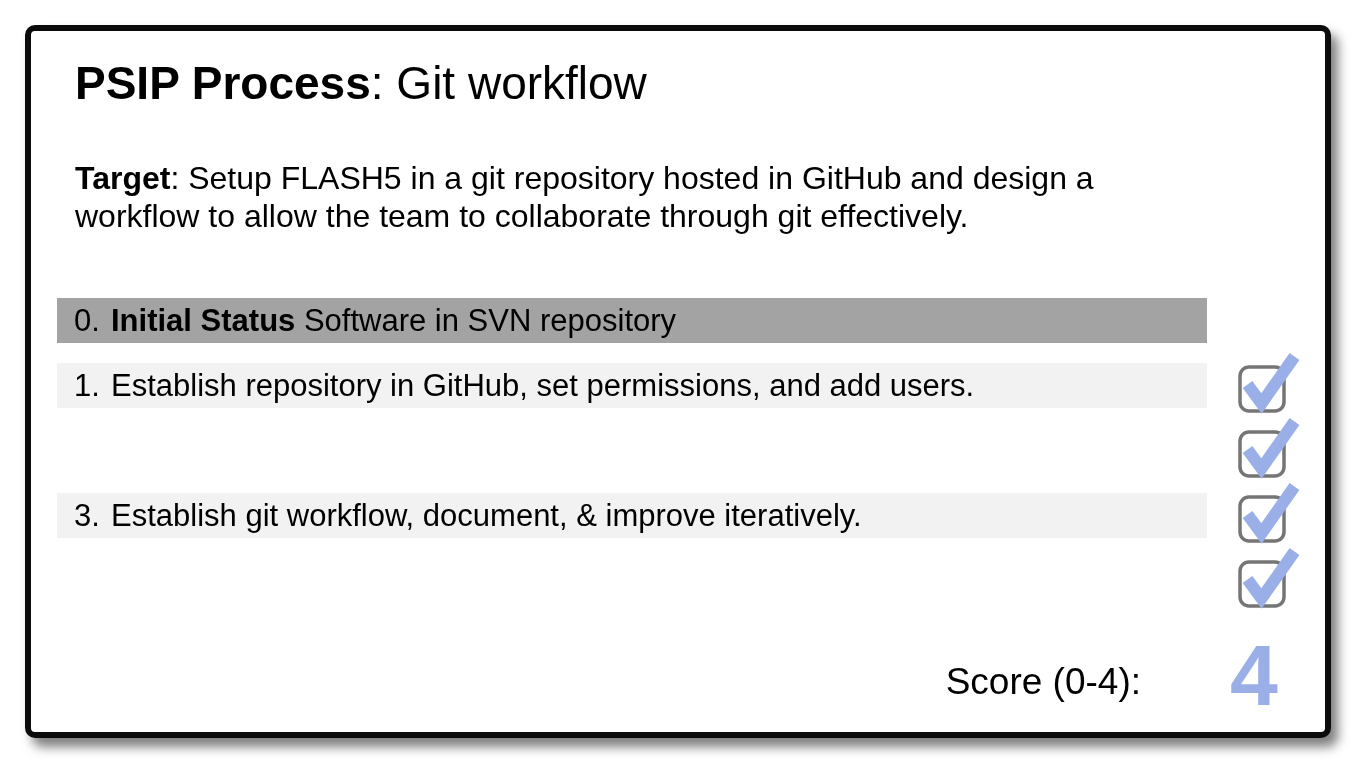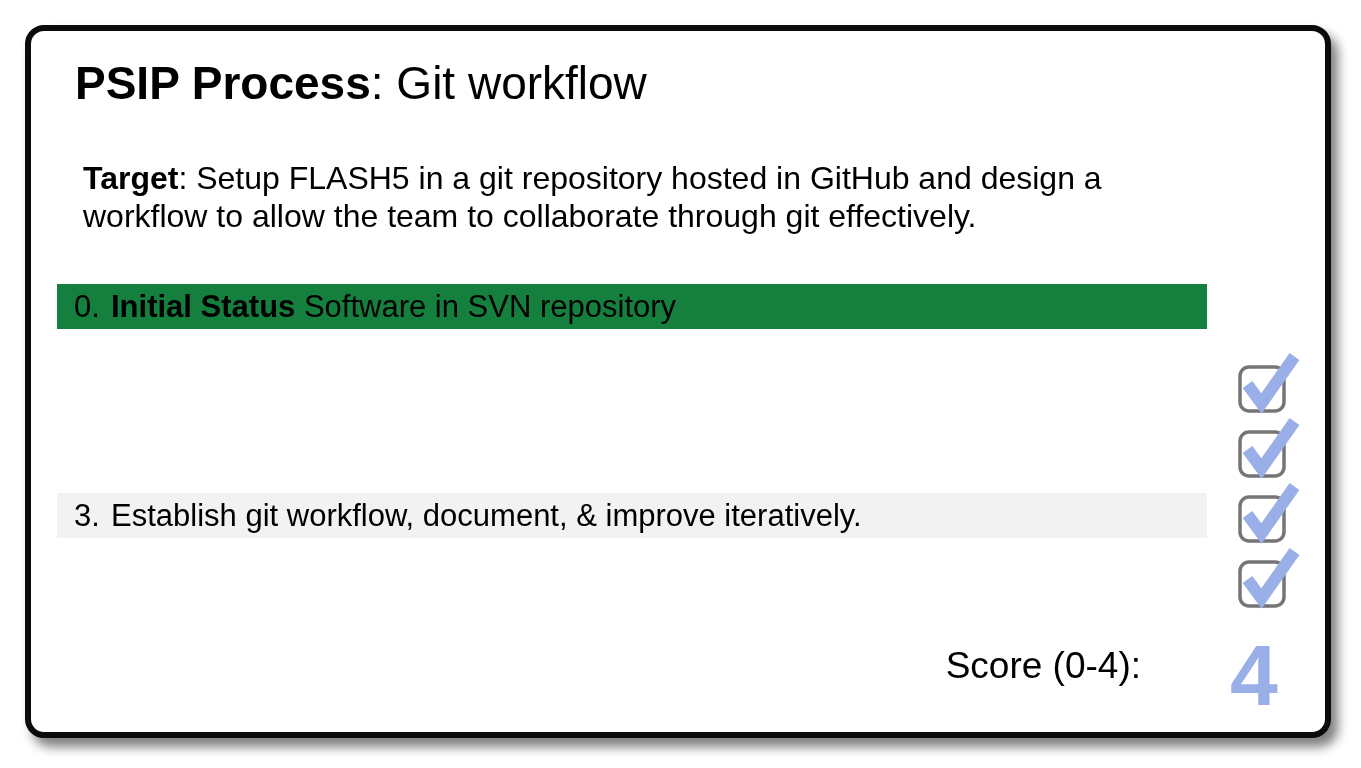--- a/index.html
+++ b/index.html
@@ -1,52 +1,53 @@
 <!DOCTYPE html>
 <html><head>
 <meta charset="utf-8">
 <style>
   html,body{margin:0;padding:0;background:#ffffff;}
   body{width:1361px;height:768px;position:relative;overflow:hidden;
        font-family:"Liberation Sans", sans-serif;color:#000;}
   .slide{position:absolute;left:25px;top:25px;width:1294px;height:701px;
-         background:#fff;border:6px solid #0b0b0b;border-radius:19px;
+         background:#fff;border:6px solid #0b0b0b;border-radius:10px;
          box-shadow:7px 9px 11px rgba(0,0,0,0.50);}
   .title{position:absolute;left:44px;top:26px;font-size:46px;line-height:53px;
          white-space:nowrap;}
   .b{font-weight:bold;}
-  .target{position:absolute;left:52px;top:128px;width:1060px;margin:0;
+  .target{position:absolute;left:44px;top:128px;width:1060px;margin:0;
           font-size:32px;line-height:38px;}
   .step{position:absolute;left:26px;width:1150px;height:45px;
         font-size:31px;line-height:45px;padding-left:17px;
         box-sizing:border-box;white-space:nowrap;overflow:hidden;}
-  .s0{top:253px;background:#15803d;}
+  .s0{top:267px;background:#a3a3a3;}
   .s1{top:332px;background:#f2f2f2;}
   .s2{top:397px;background:#e2e2e2;}
   .s3{top:462px;background:#f2f2f2;}
   .s4{top:527px;background:#e2e2e2;}
   .num{display:inline-block;width:37px;}
   .cb{position:absolute;left:1206px;width:66px;height:62px;cursor:pointer;}
   .cb1{top:321px;} .cb2{top:386px;} .cb3{top:451px;} .cb4{top:516px;}
-  .score-label{position:absolute;right:184px;top:613px;font-size:37px;
+  .score-label{position:absolute;right:184px;top:629px;font-size:37px;
                line-height:44px;white-space:nowrap;margin-left:16px;}
   .score-value{position:absolute;left:1199px;top:601px;font-size:86px;
                line-height:1;font-weight:bold;color:#9aafe8;}
 </style>
 </head>
 <body>
 
 <div class="slide">
 
   <div class="title"><span class="b">PSIP Process</span><span>: Git workflow</span></div>
 
   <p class="target"><span class="b">Target</span><span>: Setup FLASH5 in a git repository hosted in GitHub and design a workflow to allow the team to collaborate through git effectively.</span></p>
 
   <div class="step s0"><span class="num">0.</span><span class="b">Initial Status</span><span> Software in SVN repository</span></div>
 
+  <div class="step s1"><span class="num">1.</span><span class="b"></span><span>Establish repository in GitHub, set permissions, and add users.</span></div>
 
 
   <div class="step s3"><span class="num">3.</span><span class="b"></span><span>Establish git workflow, document, &amp; improve iteratively.</span></div>
 
 
   <div class="cb cb1">
     <svg width="66" height="62" viewBox="0 0 66 62">
       <rect x="3" y="15" width="44" height="44" rx="9" fill="#ffffff" stroke-width="3.5" stroke="#757575"></rect>
       <polyline points="10.5,32.5 24.5,51.5 57.5,4.5" fill="none" stroke-width="12" stroke-linecap="butt" stroke-linejoin="miter" stroke="#9aafe8"></polyline>
     </svg>

